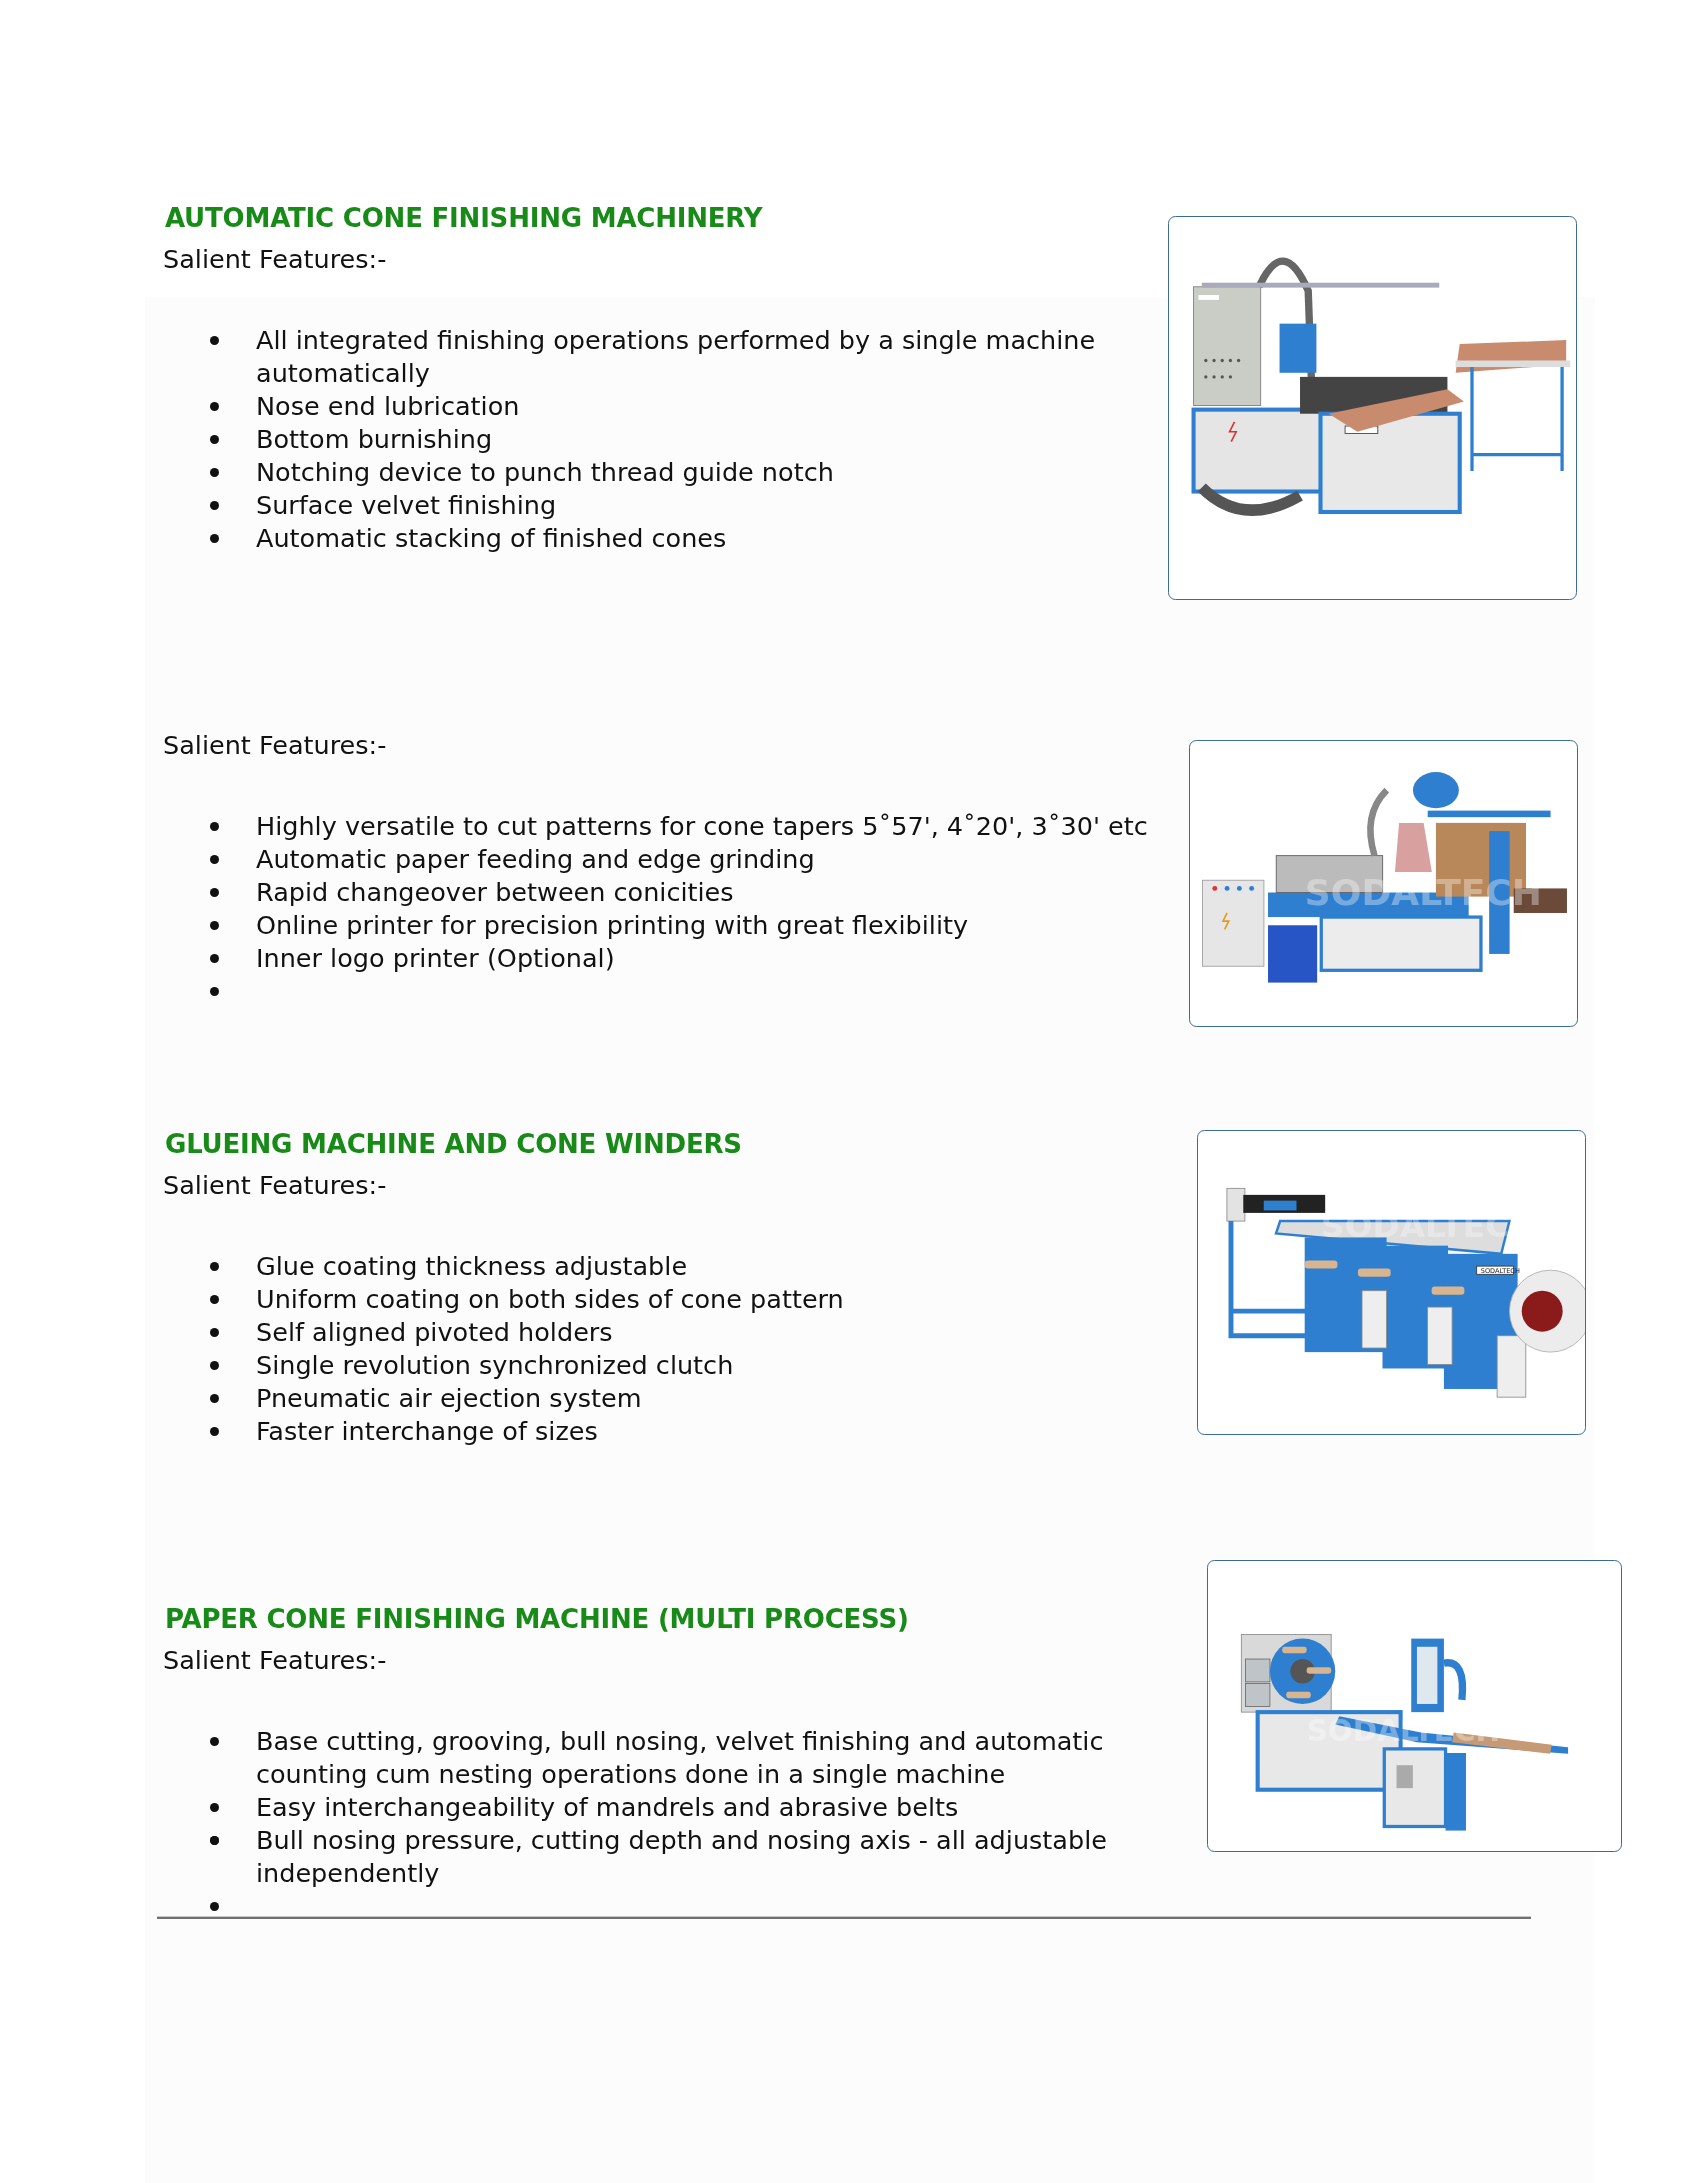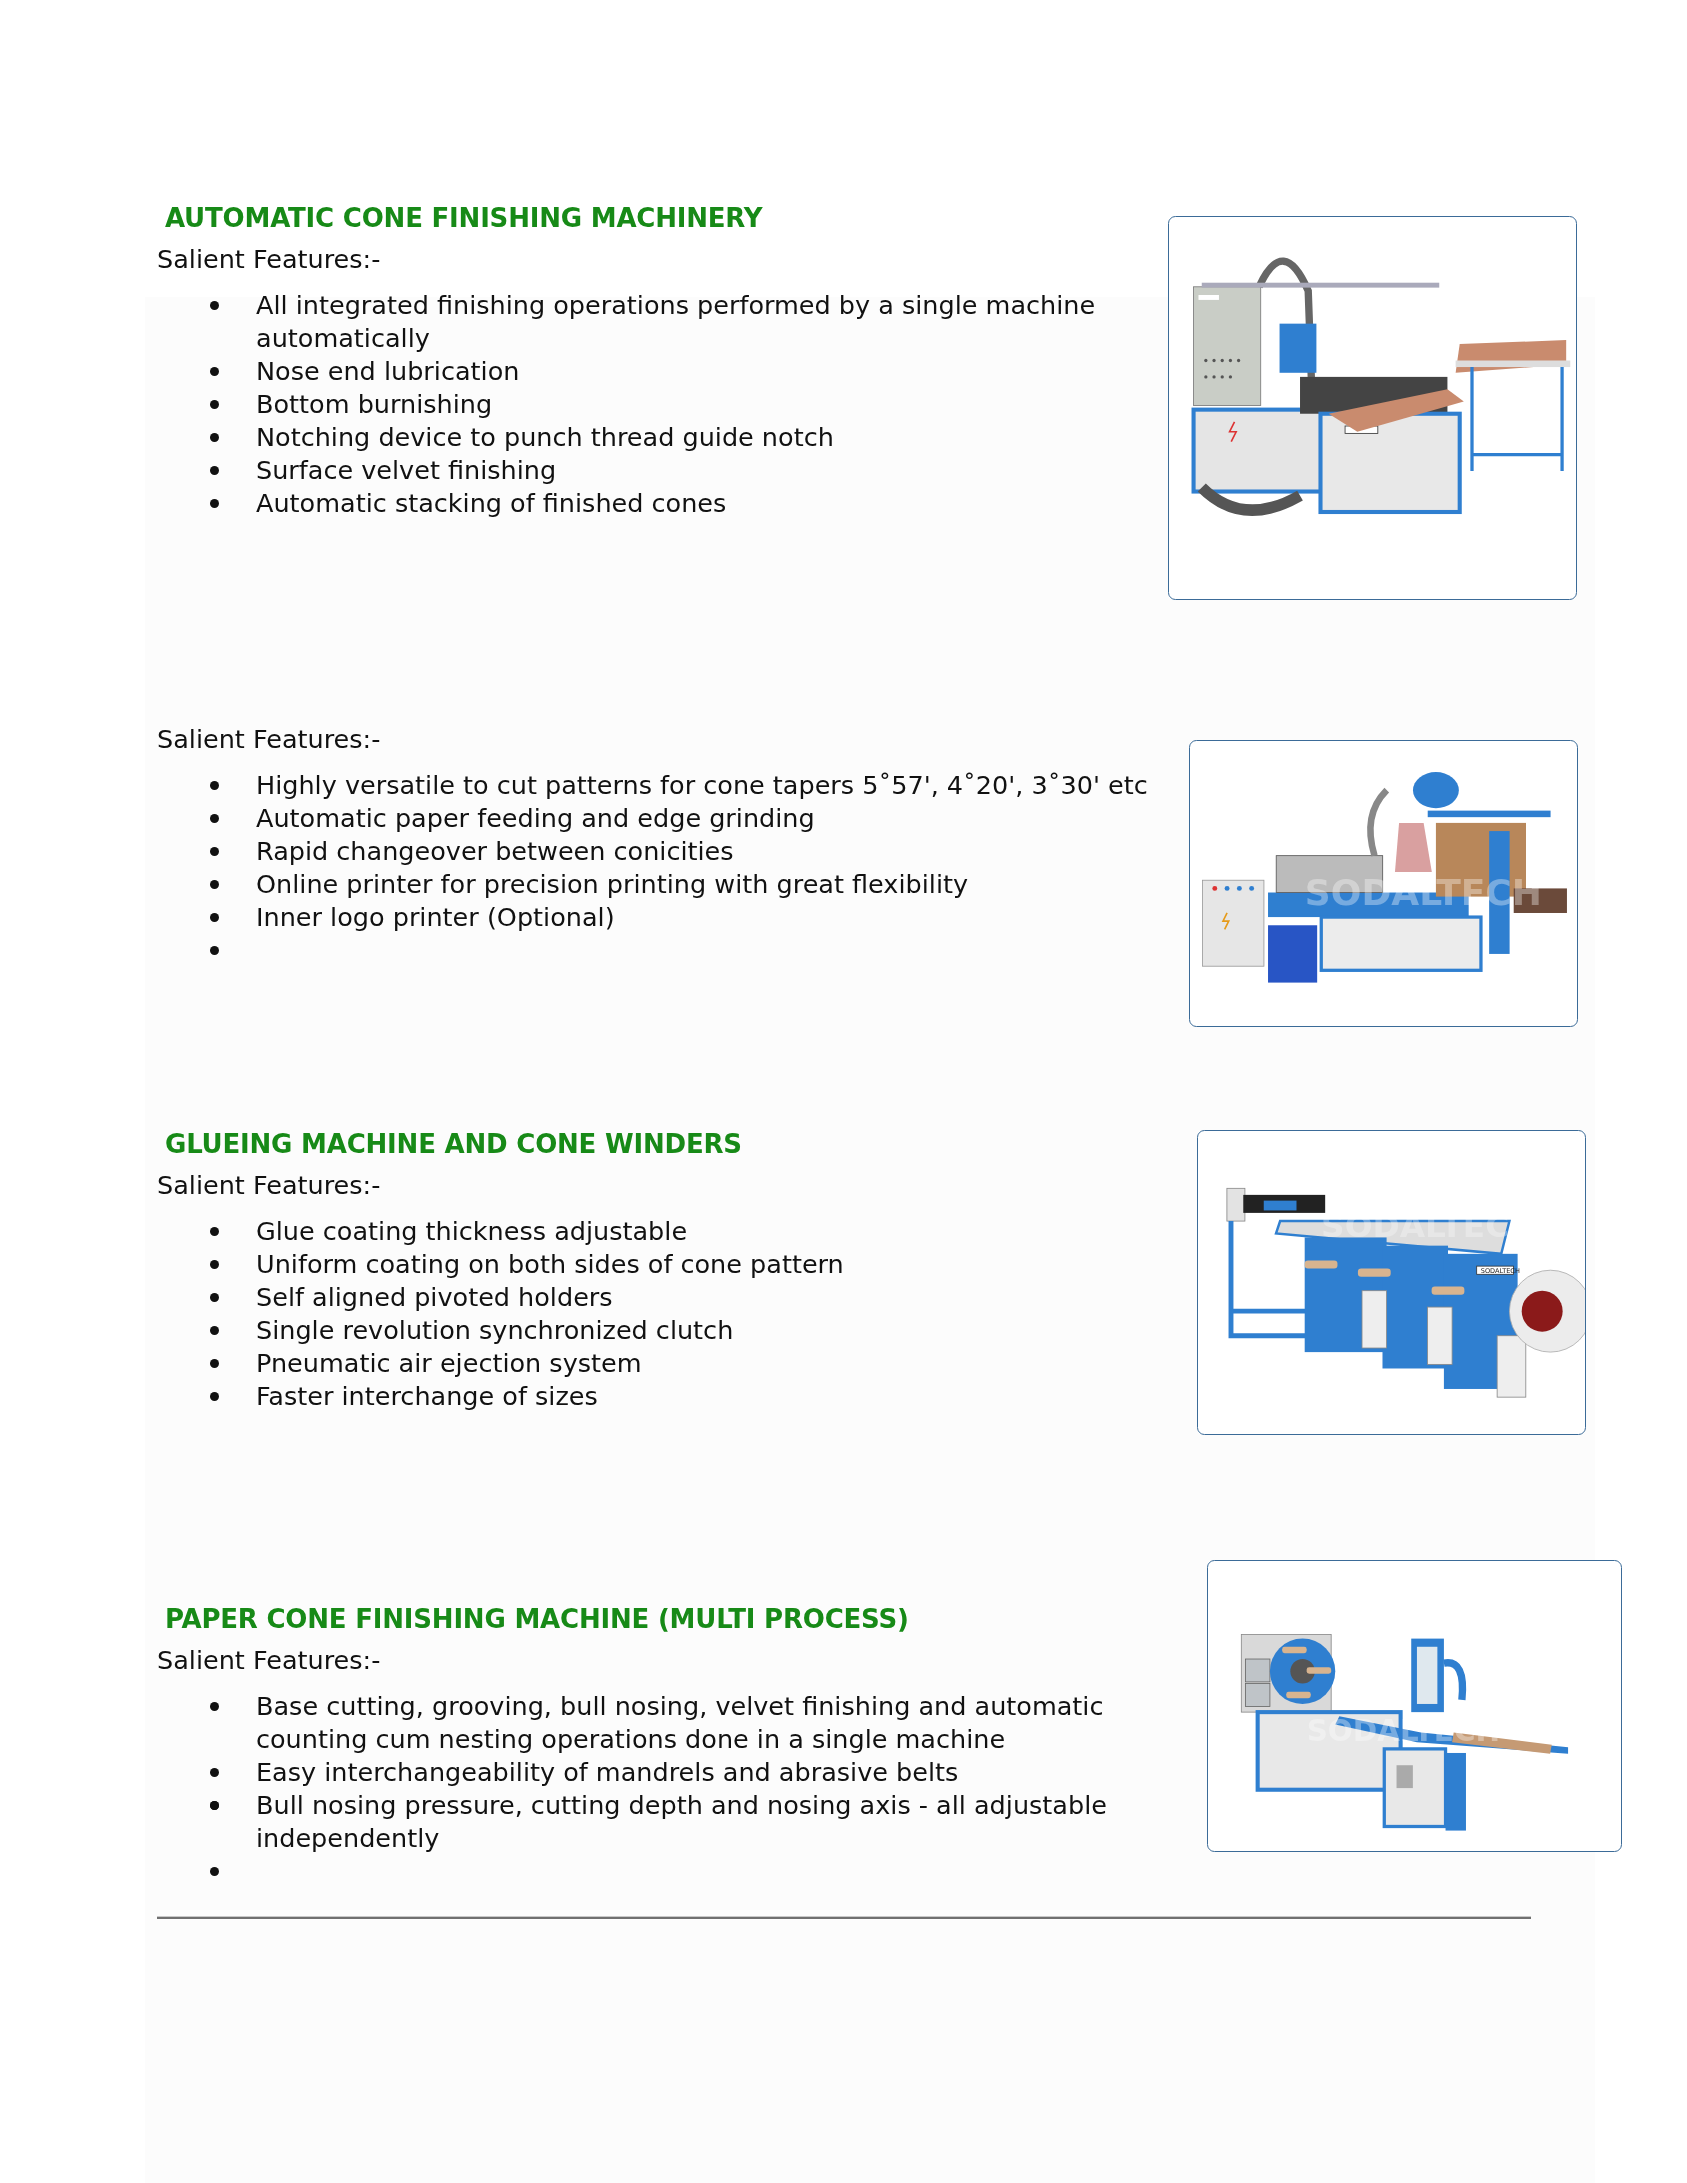--- a/index.html
+++ b/index.html
@@ -12,23 +12,23 @@
   .panel {
     position: absolute; left: 145px; top: 297px; width: 1450px; height: 1887px;
     background: #fcfcfc;
   }
   .section { position: absolute; left: 157px; }
   .heading {
     font-family: "DejaVu Sans", sans-serif;
     font-weight: bold; font-size: 26px; line-height: 33px;
     color: #178a17; margin: 8px; letter-spacing: -0.2px;
   }
-  .subtitle { font-size: 25.5px; line-height: 33px; margin: 0; color: #111; }
+  .subtitle { font-size: 25.5px; line-height: 33px; margin: 6px; color: #111; }
   ul.features {
-    list-style: none; margin: 13px 0 0 0; padding: 0;
+    list-style: none; margin: 48px 0 0 0; padding: 0;
   }
   ul.features li {
     position: relative; padding-left: 99px;
     font-size: 25.5px; line-height: 33px; color: #111;
   }
   ul.features li .dot {
     position: absolute; left: 53px; top: 12.4px; width: 9px; height: 9px;
     border-radius: 50%; background: #111;
   }
   .img-box {

